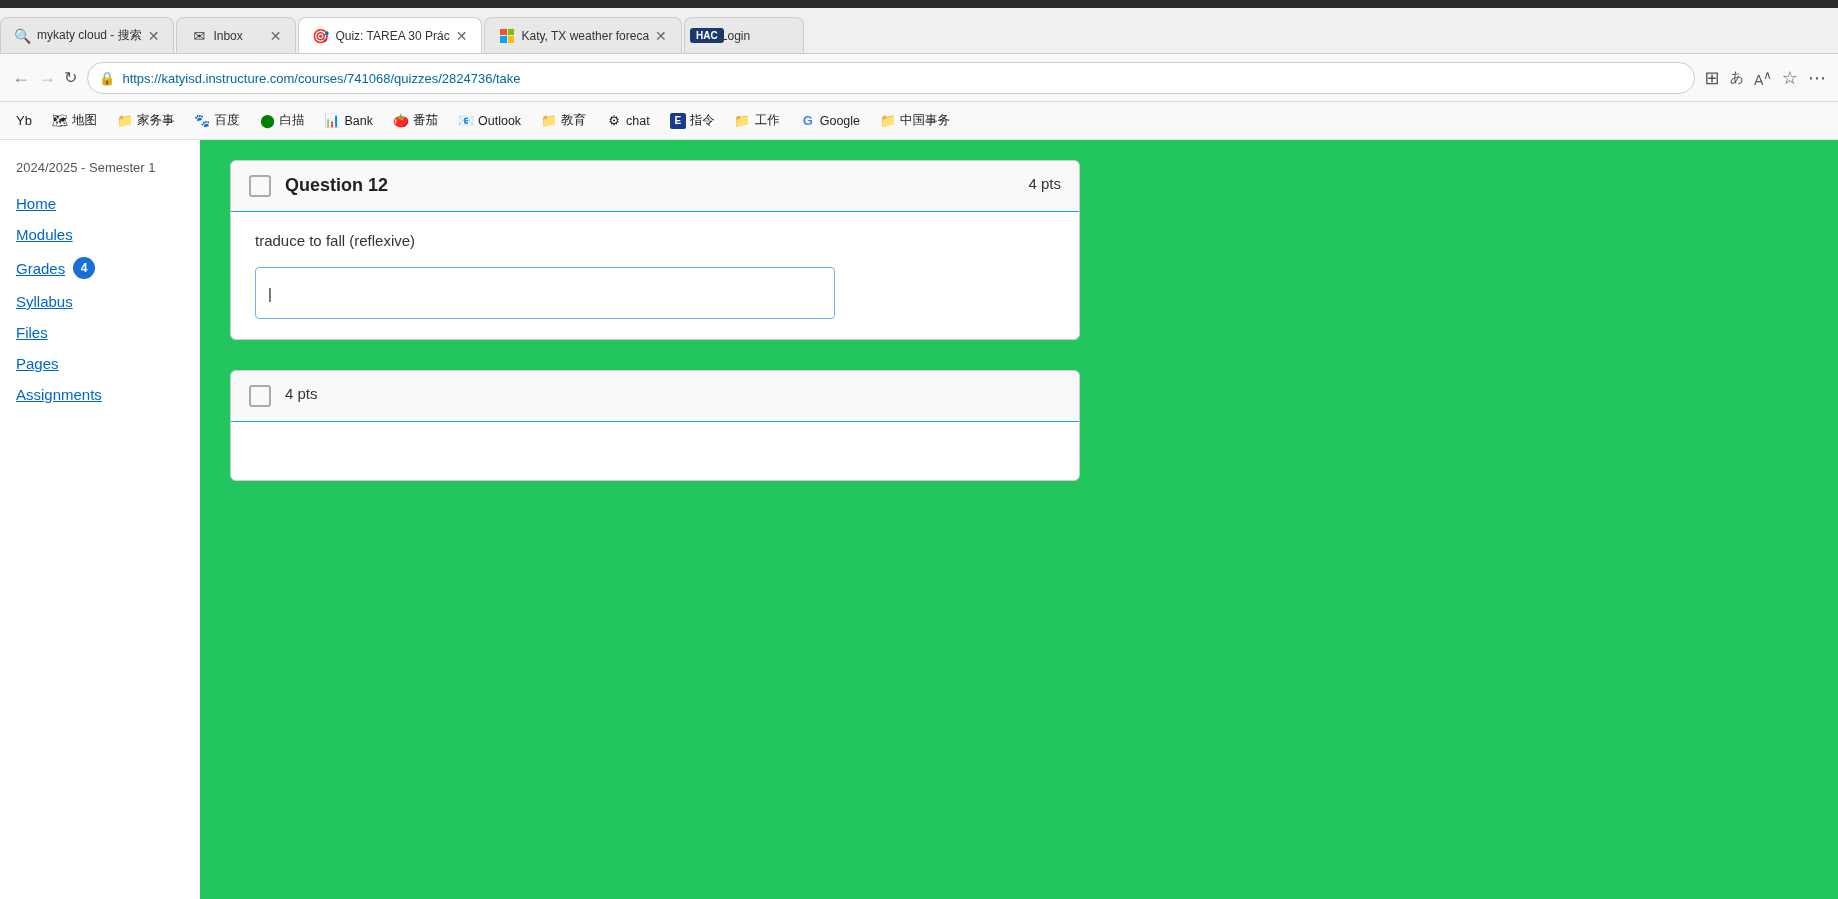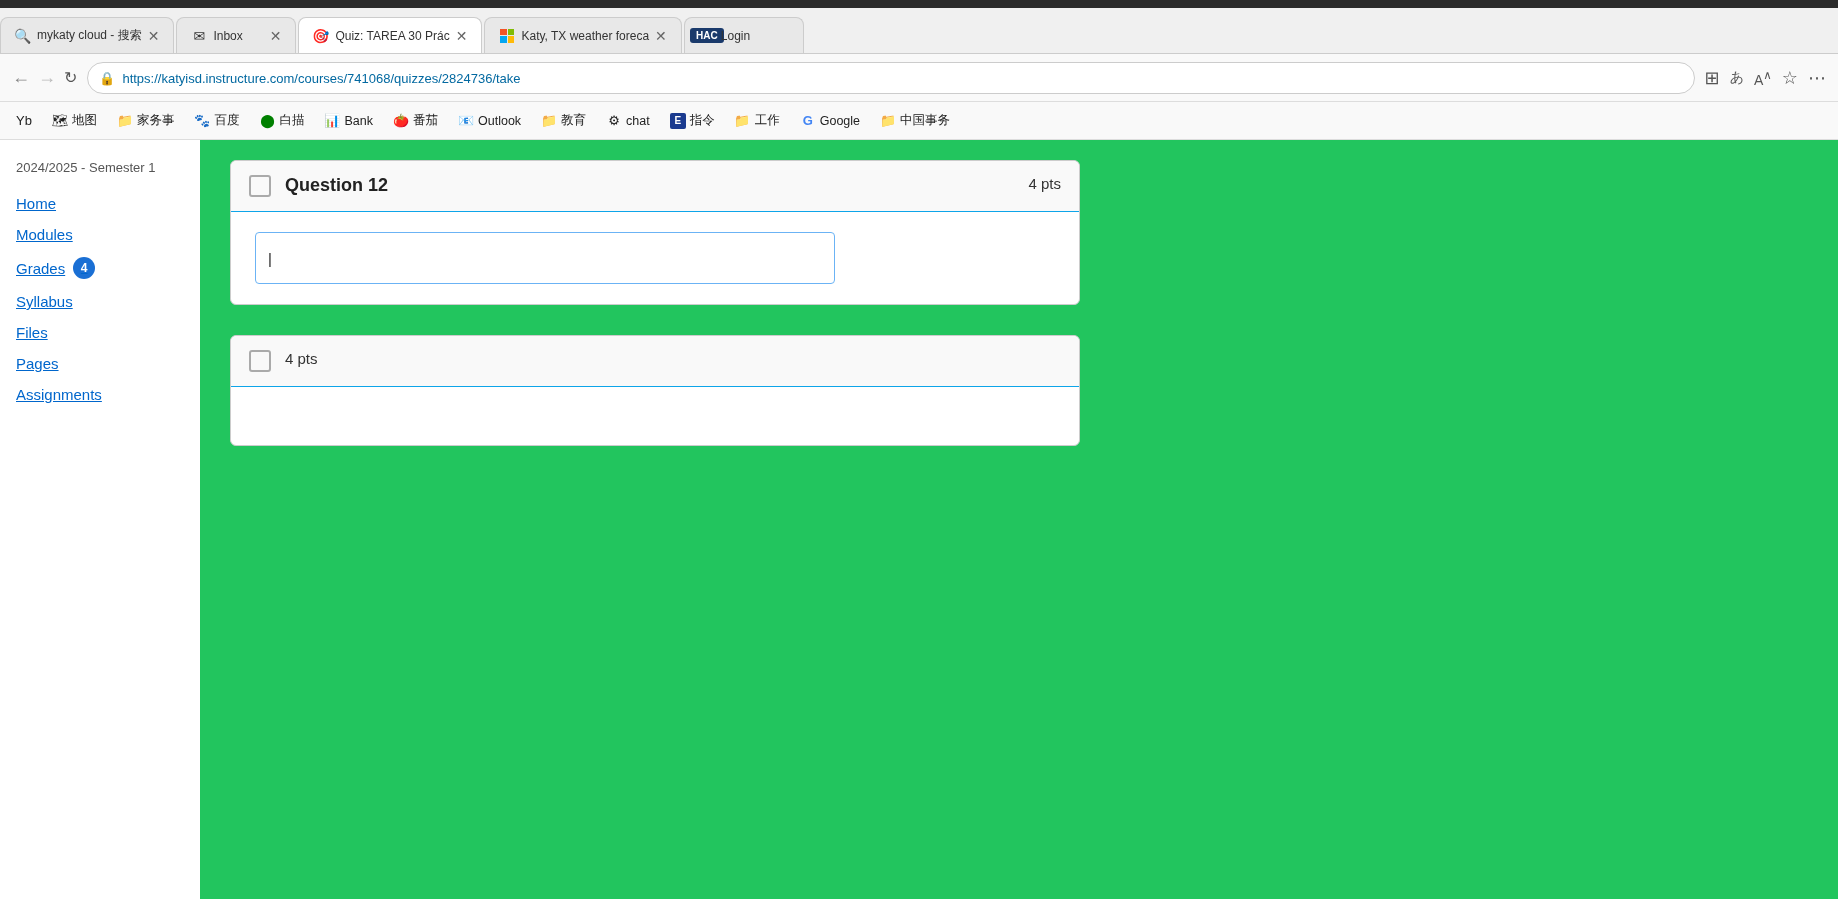--- a/index.html
+++ b/index.html
@@ -444,20 +444,21 @@
 
   <div class="main-content">
 
     <div class="question-card">
       <div class="question-header">
         <div class="question-checkbox"></div>
         <span class="question-title">Question 12</span>
         <span class="question-pts">4 pts</span>
       </div>
       <div class="question-body">
+        <div class="question-prompt">traduce to  fall (reflexive)</div>
         <input class="answer-input" type="text" value="|" style="">
       </div>
     </div>
 
     <div class="question-card">
       <div class="question-header">
         <div class="question-checkbox"></div>
         <span class="question-pts">4 pts</span>
       </div>
       <div class="question-body">

